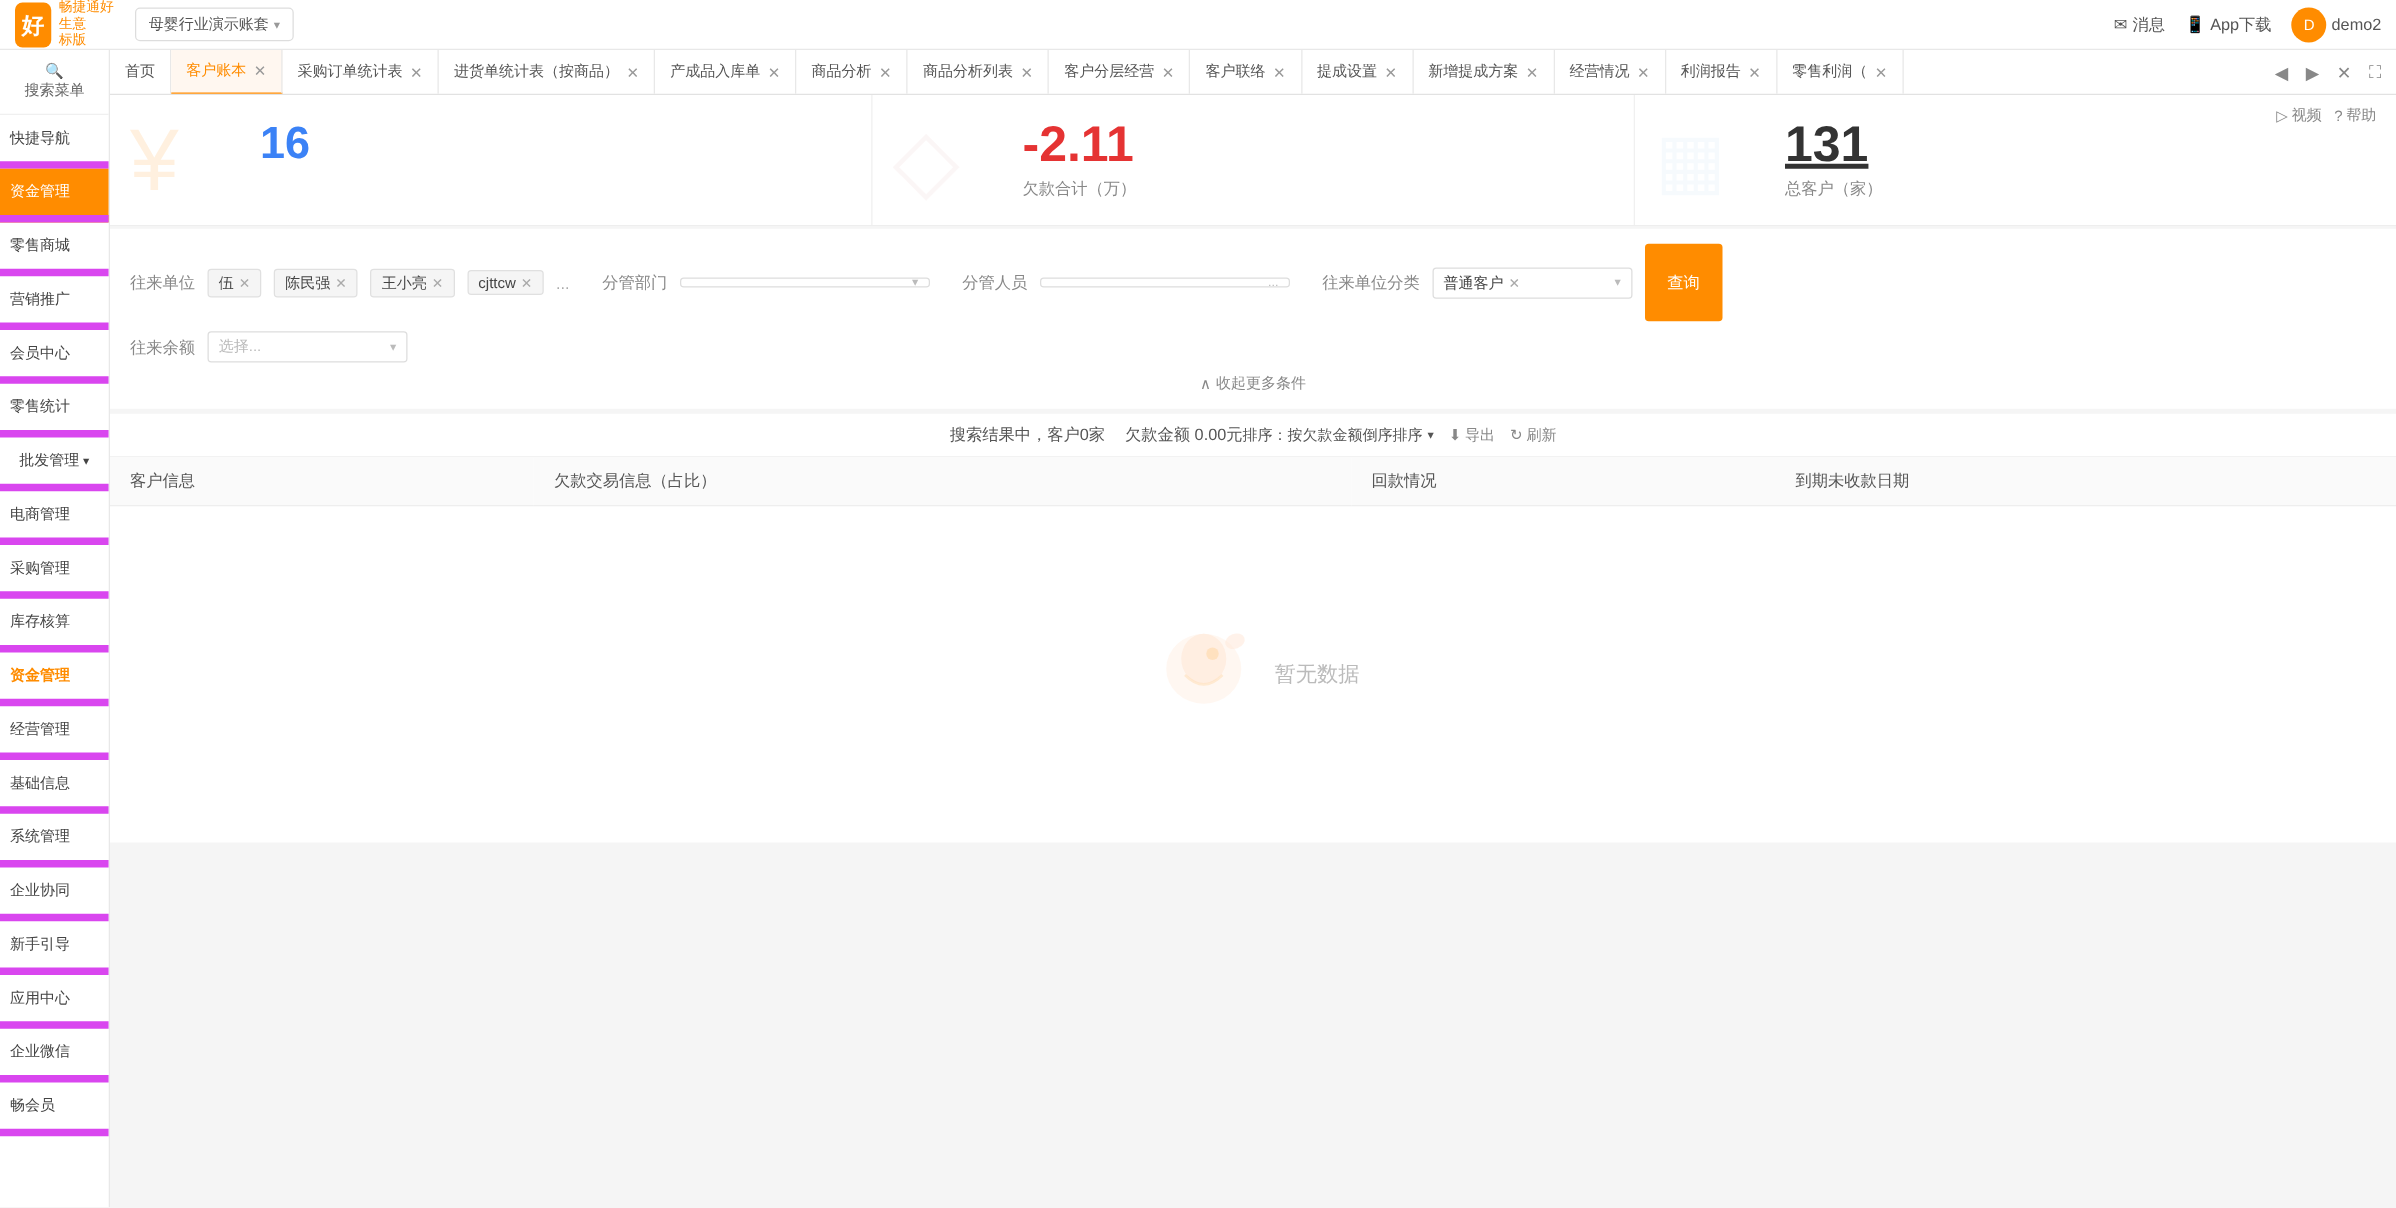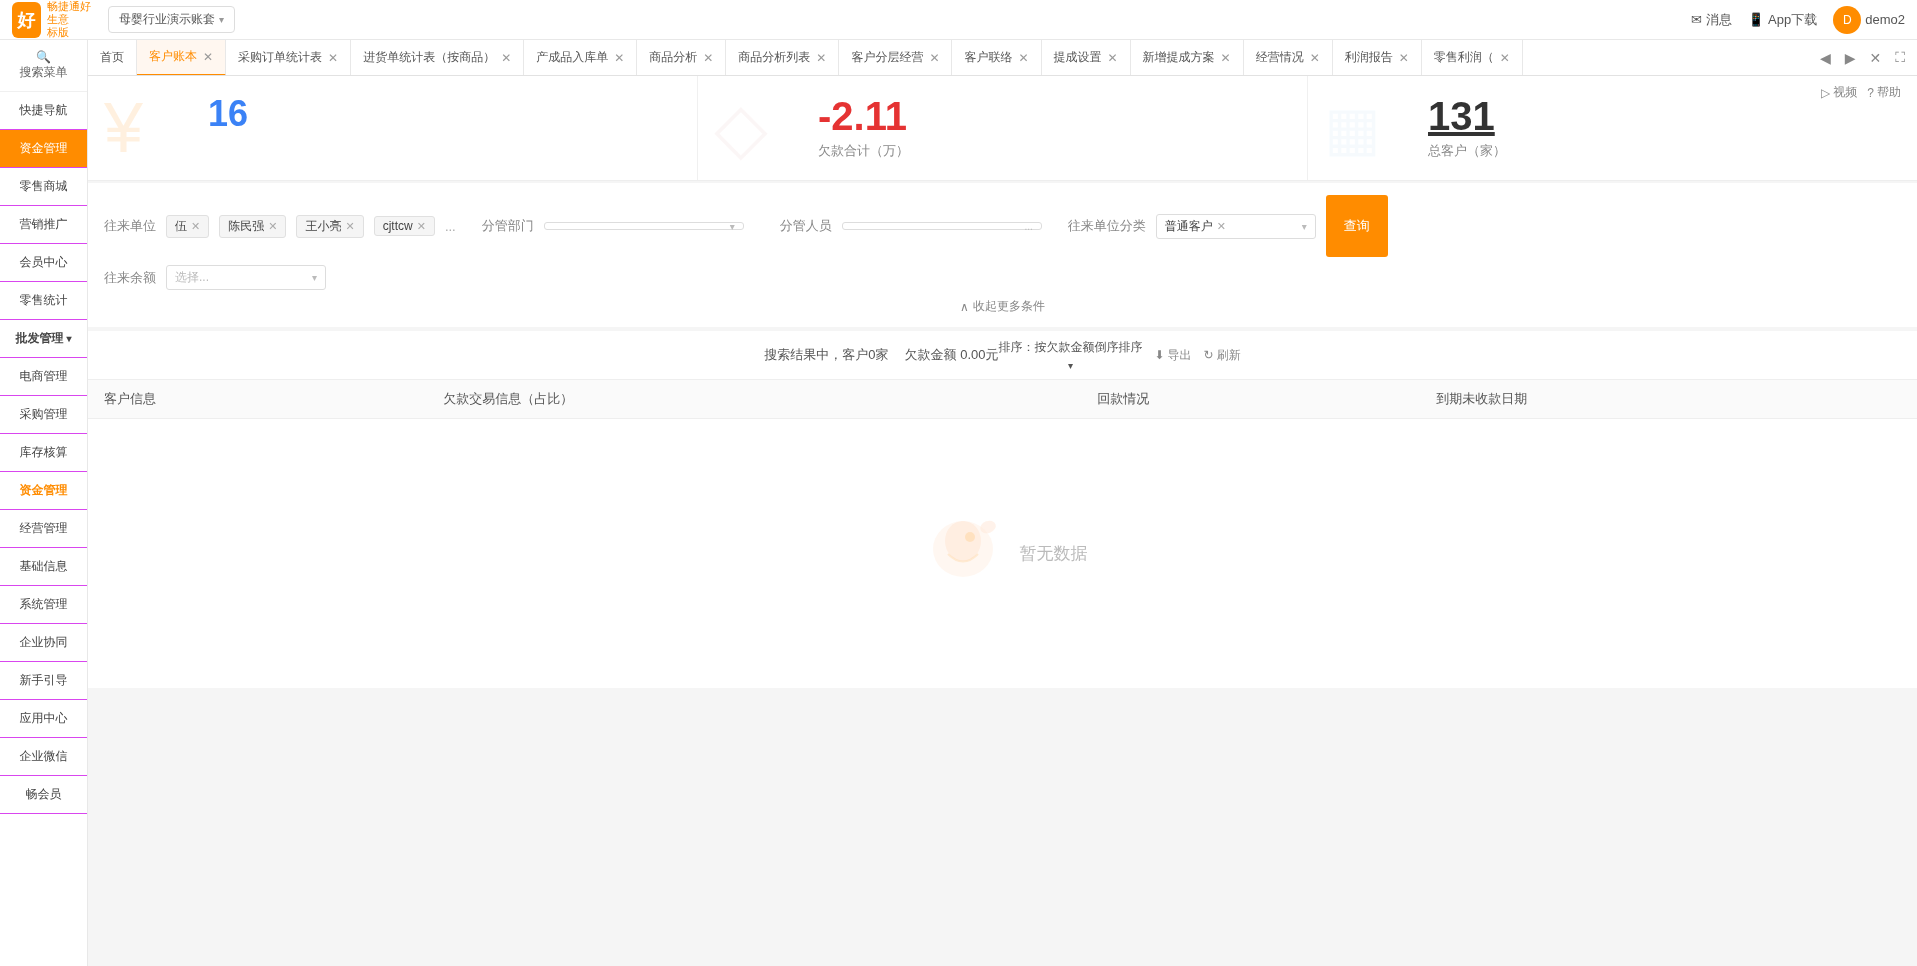--- a/index.html
+++ b/index.html
@@ -15,23 +15,23 @@
     .top-right { margin-left: auto; display: flex; align-items: center; gap: 16px; }
     .top-right-item { display: flex; align-items: center; gap: 4px; font-size: 13px; color: #555; cursor: pointer; }
     .avatar { width: 28px; height: 28px; border-radius: 50%; background: #ff8c00; display: flex; align-items: center; justify-content: center; color: #fff; font-size: 12px; }
 
     
     .main-layout { display: flex; flex: 1; overflow: hidden; }
 
     
     .sidebar { width: 88px; background: #fff; border-right: 1px solid #e8e8e8; display: flex; flex-direction: column; flex-shrink: 0; overflow-y: auto; }
     .sidebar-search { padding: 10px 8px; border-bottom: 1px solid #f0f0f0; text-align: center; font-size: 12px; color: #666; cursor: pointer; }
-    .sidebar-item { padding: 10px 8px; text-align: center; font-size: 12px; color: #444; cursor: pointer; border-bottom: 1px solid #d946ef; }
+    .sidebar-item { padding: 10px 8px; font-size: 12px; color: #444; cursor: pointer; border-bottom: 6px solid #d946ef; }
     .sidebar-item.active { background: #ff8c00; color: #fff; }
-    .sidebar-item.with-arrow { display: flex; align-items: center; justify-content: center; gap: 3px; font-weight: bold; }
+    .sidebar-item.with-arrow { display: flex; align-items: center; justify-content: center; gap: 3px; }
 
     
     .content-area { flex: 1; display: flex; flex-direction: column; overflow: hidden; }
 
     
     .tab-bar { display: flex; align-items: center; background: #fff; border-bottom: 1px solid #e2e2e2; flex-shrink: 0; height: 36px; overflow: hidden; }
     .tab-item { display: flex; align-items: center; gap: 4px; padding: 0 12px; height: 36px; border-right: 1px solid #e8e8e8; font-size: 12px; color: #555; cursor: pointer; white-space: nowrap; flex-shrink: 0; }
     .tab-item.active { background: #fff7f0; color: #ff8c00; border-bottom: 2px solid #ff8c00; }
     .tab-close { font-size: 12px; color: #999; margin-left: 2px; }
     .tab-bar-end { display: flex; align-items: center; margin-left: auto; padding: 0 8px; gap: 6px; }
@@ -58,21 +58,21 @@
     .filter-more { color: #aaa; cursor: pointer; font-size: 13px; }
     .filter-select { display: inline-flex; align-items: center; border: 1px solid #ddd; border-radius: 3px; padding: 3px 24px 3px 8px; font-size: 12px; color: #555; min-width: 140px; position: relative; background: #fff; cursor: pointer; }
     .filter-select-wide { min-width: 200px; }
     .filter-btn-query { background: #ff8c00; color: #fff; border: none; border-radius: 3px; padding: 22px 18px; font-size: 13px; cursor: pointer; }
     .collapse-btn { display: flex; align-items: center; gap: 4px; color: #888; font-size: 12px; cursor: pointer; justify-content: center; margin-top: 4px; }
 
     
     .results-bar { background: #fff; padding: 8px 16px; display: flex; align-items: center; justify-content: center; border-bottom: 1px solid #eee; font-size: 13px; color: #555; }
     .results-bar-left { display: flex; align-items: center; gap: 16px; }
     .results-bar-right { display: flex; align-items: center; gap: 12px; }
-    .sort-select { display: inline-flex; align-items: center; gap: 4px; font-size: 12px; color: #555; cursor: pointer; flex-direction: column; }
+    .sort-select { display: inline-flex; align-items: center; gap: 4px; font-size: 12px; color: #555; cursor: pointer; }
     .action-btn { display: flex; align-items: center; gap: 3px; font-size: 12px; color: #888; cursor: pointer; }
 
     
     .data-table { background: #fff; width: 100%; border-collapse: collapse; }
     .data-table th { text-align: left; padding: 10px 16px; font-weight: 500; font-size: 13px; color: #555; border-bottom: 1px solid #eee; background: #fafafa; }
     .data-table td { padding: 12px 16px; font-size: 13px; color: #444; border-bottom: 1px solid #f5f5f5; }
 
     
     .empty-state { display: flex; flex-direction: row; align-items: center; justify-content: center; padding: 80px 0; color: #bbb; font-size: 17px; gap: 12px; }
 
@@ -296,21 +296,21 @@
             <span class="remove">✕</span>
           </div>
           <span class="filter-more">...</span>
 
           <span class="filter-label" style="margin-left:16px;">分管部门</span>
           <div class="filter-select filter-select-wide">
             <span style="color:#bbb;"></span>
             <span style="position:absolute;right:8px;color:#bbb;font-size:10px;">▾</span>
           </div>
 
-          <span class="filter-label" style="margin-left:26px;">分管人员</span>
+          <span class="filter-label" style="margin-left:16px;">分管人员</span>
           <div class="filter-select filter-select-wide">
             <span style="color:#bbb;"></span>
             <span style="position:absolute;right:8px;color:#bbb;font-size:10px;">...</span>
           </div>
 
           <span class="filter-label" style="margin-left:16px;">往来单位分类</span>
           <div class="filter-select" style="min-width:160px;">
             <div class="filter-tag" style="border:none;background:transparent;padding:0;">
               <span>普通客户</span>
               <span class="remove">✕</span>

